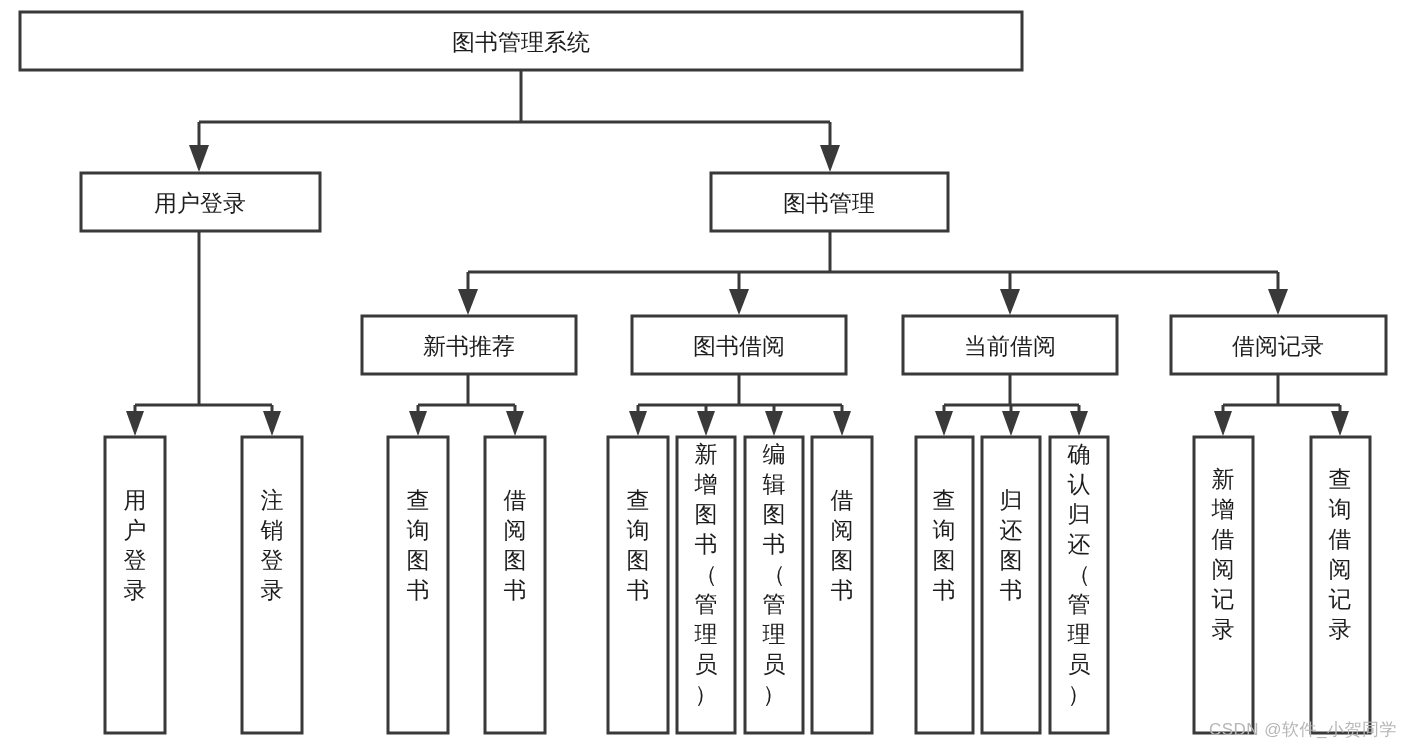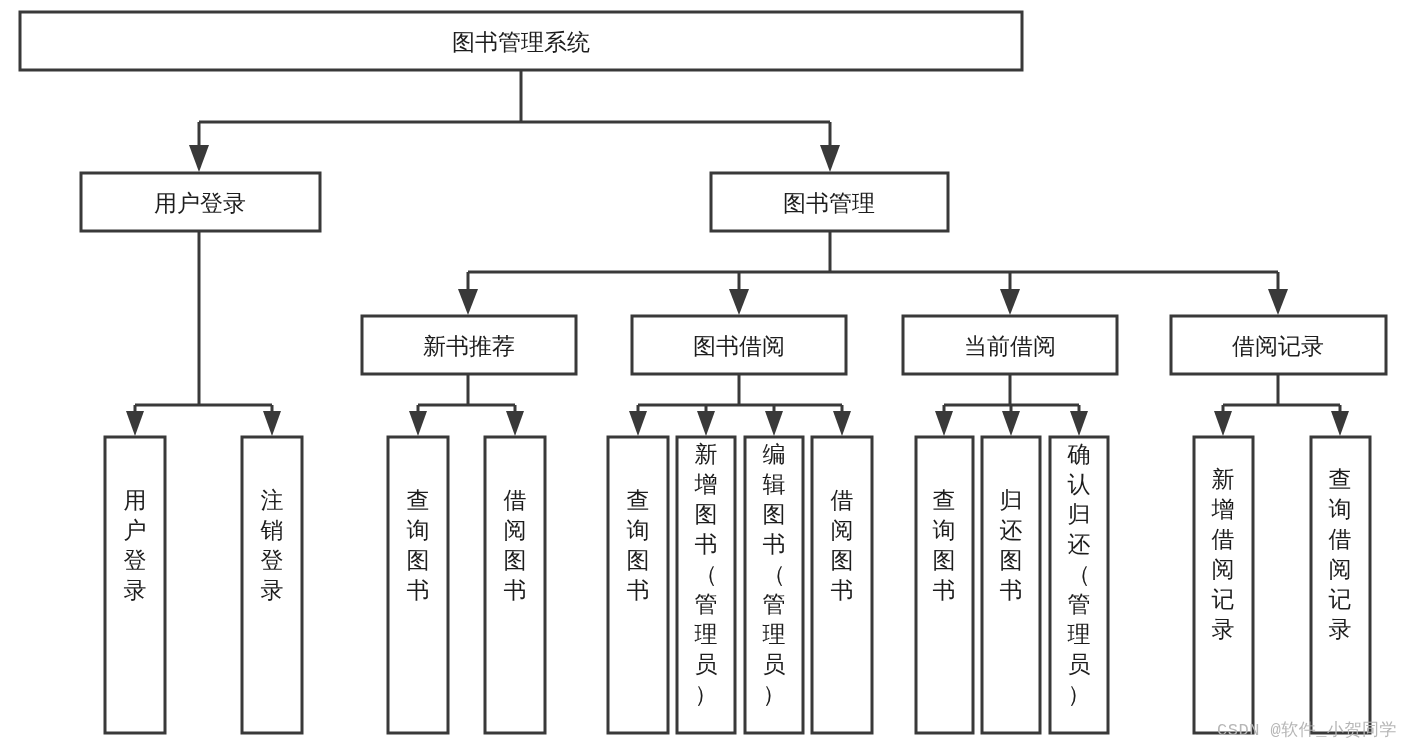--- a/index.html
+++ b/index.html
@@ -45,21 +45,21 @@
     fill: none;
   }
   .arrow-head {
     fill: #393939;
     stroke: none;
   }
   .watermark {
     position: absolute;
     right: 8px;
     bottom: 6px;
-    font-family: Liberation Mono, monospace;
+    font-family: Liberation Sans, sans-serif;
     font-size: 17px;
     color: #b6b6b6;
     letter-spacing: 0.5px;
     white-space: nowrap;
     pointer-events: none;
   }
 </style>
 </head>
 <body>
 

